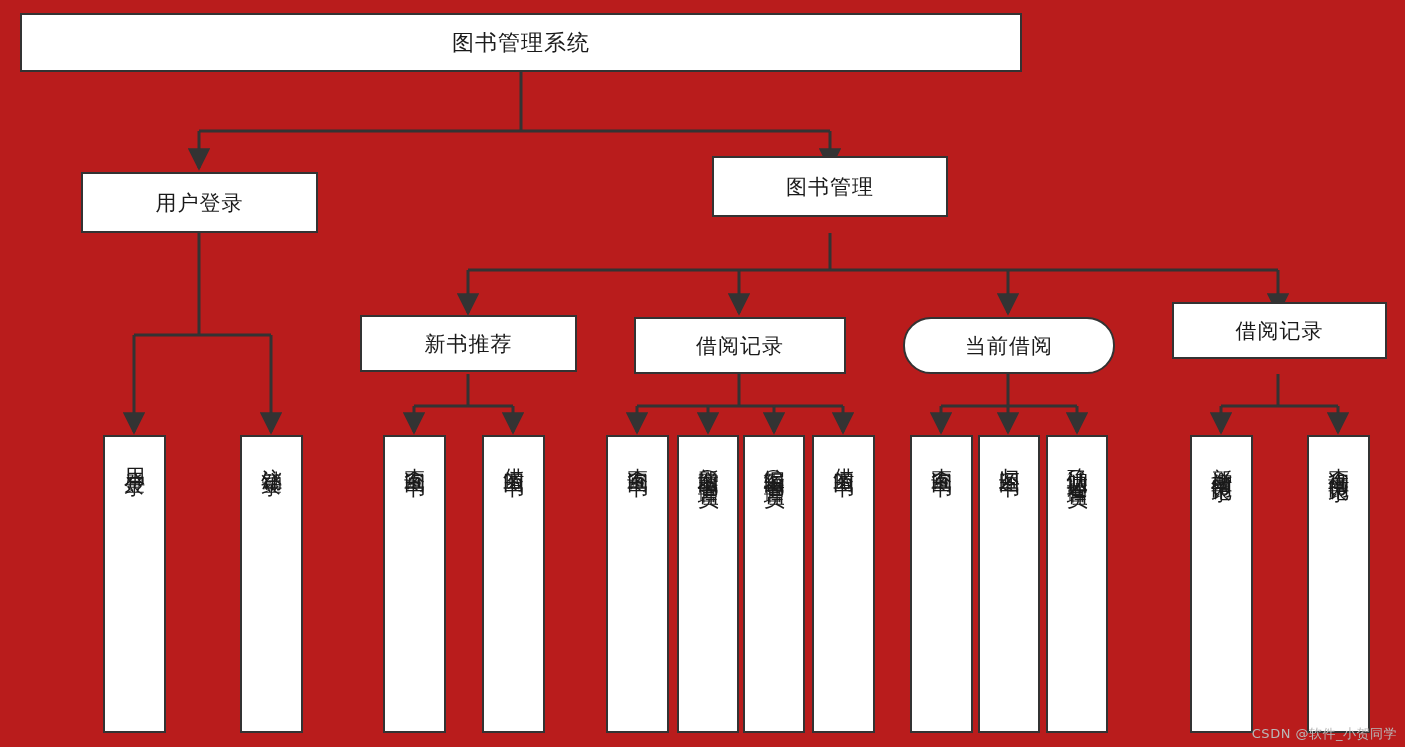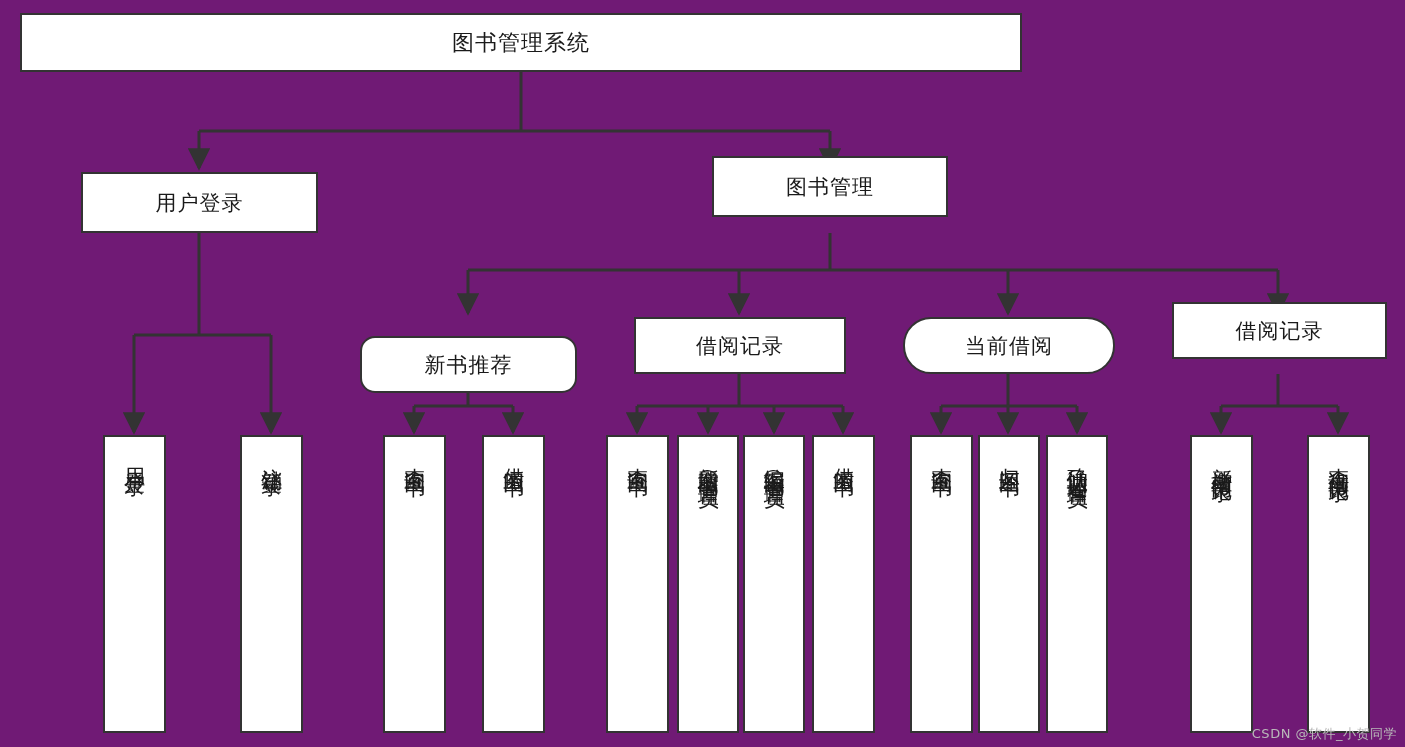--- a/index.html
+++ b/index.html
@@ -8,21 +8,21 @@
     padding: 0;
     background: #ffffff;
   }
   body {
     font-family: "DejaVu Sans", "Liberation Sans", sans-serif;
   }
   #diagram-root {
     position: relative;
     width: 1405px;
     height: 747px;
-    background: #701a75;
+    background: #b91c1c;
     overflow: hidden;
   }
   #diagram-svg {
     position: absolute;
     left: 0;
     top: 0;
     width: 1405px;
     height: 747px;
   }
   .node {
@@ -126,21 +126,21 @@
     <span>图书管理系统</span>
   </div>
 
   <div class="node node-h" style="left:81px; top:172px; width:237px; height:61px;">
     <span>用户登录</span>
   </div>
   <div class="node node-h" style="left:712px; top:156px; width:236px; height:61px;">
     <span>图书管理</span>
   </div>
 
-  <div class="node node-h" style="left:360px; top:336px; width:217px; height:57px;border-radius:15px;">
+  <div class="node node-h" style="left:360px; top:315px; width:217px; height:57px;">
     <span>新书推荐</span>
   </div>
   <div class="node node-h" style="left:634px; top:317px; width:212px; height:57px;">
     <span>借阅记录</span>
   </div>
   <div class="node node-h" style="left:903px; top:317px; width:212px; height:57px;border-radius:28px;">
     <span>当前借阅</span>
   </div>
   <div class="node node-h" style="left:1172px; top:302px; width:215px; height:57px;">
     <span>借阅记录</span>

